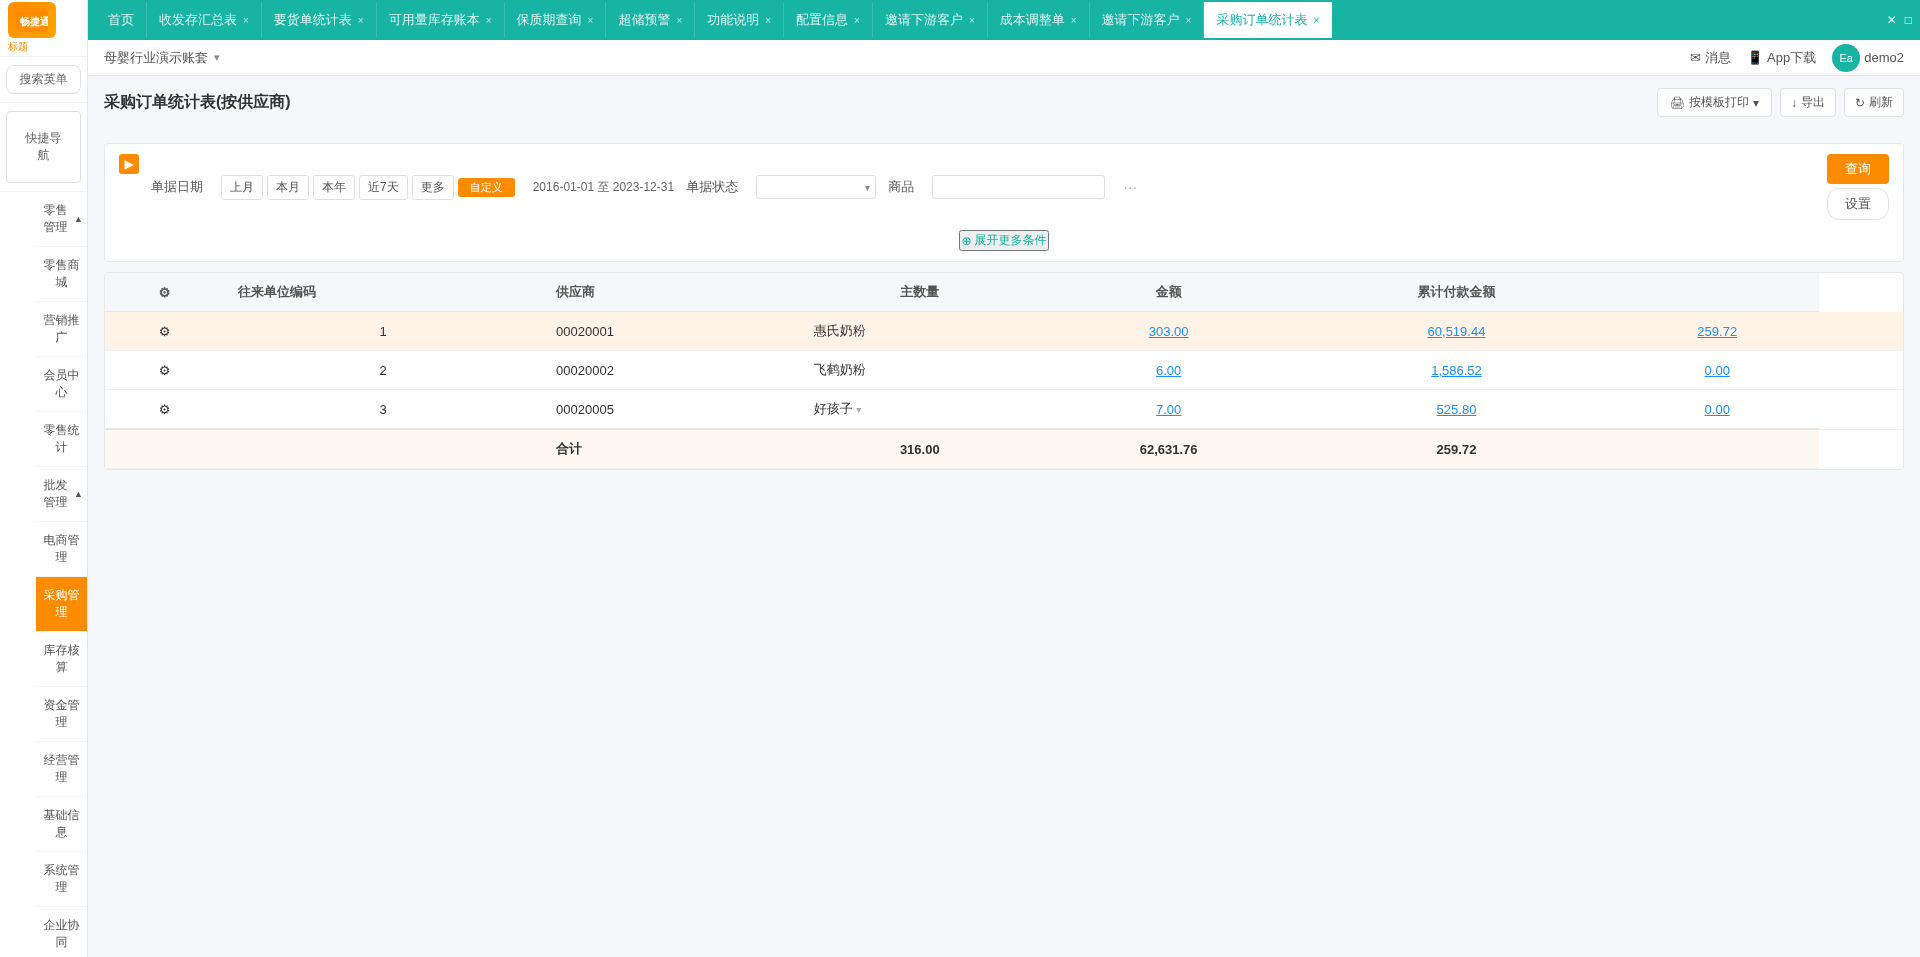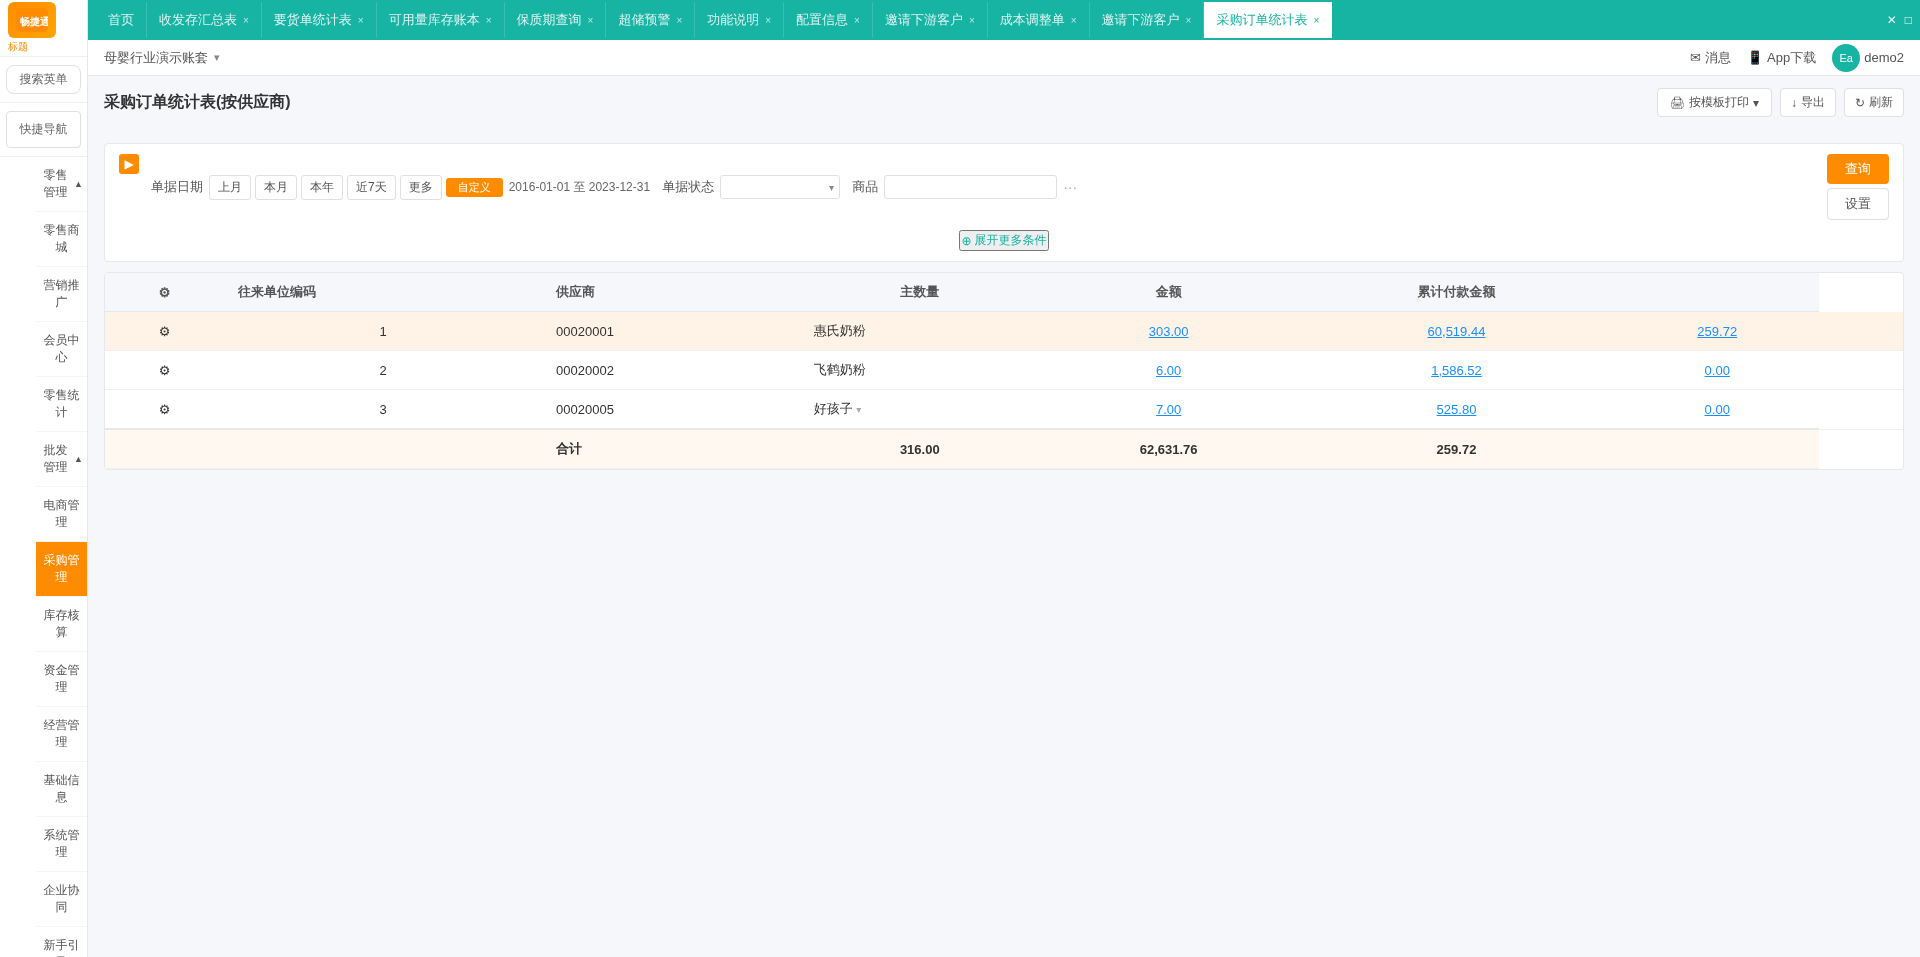--- a/index.html
+++ b/index.html
@@ -8,21 +8,21 @@
     
     .sidebar { width: 88px; background: #fff; display: flex; flex-direction: column; border-right: 1px solid #e8e8e8; flex-shrink: 0; height: 957px; overflow-y: auto; }
     .sidebar-logo { padding: 2px 8px; border-bottom: 1px solid #f0f0f0; }
     .sidebar-logo .logo-icon { width: 48px; height: 36px; background: linear-gradient(135deg, #ff8c00, #ffa500); border-radius: 6px; display: inline-flex; align-items: center; justify-content: center; color: white; font-size: 10px; font-weight: bold; }
     .sidebar-logo .logo-text { font-size: 10px; color: #ff8c00; margin-top: 2px; }
 
     .sidebar-search { padding: 8px 6px; border-bottom: 1px solid #f0f0f0; }
     .sidebar-search-btn { width: 100%; padding: 5px; background: #fff; border: 1px solid #e0e0e0; border-radius: 8px; text-align: center; font-size: 12px; color: #666; cursor: pointer; }
 
     .sidebar-nav-btn { padding: 8px 6px; border-bottom: 1px solid #f0f0f0; }
-    .sidebar-nav-btn-item { width: 100%; padding: 9px; background: #fff; border: 1px solid #e0e0e0; border-radius: 4px; text-align: center; font-size: 12px; color: #666; cursor: pointer; }
+    .sidebar-nav-btn-item { width: 100%; padding: 18px; background: #fff; border: 1px solid #e0e0e0; border-radius: 4px; text-align: center; font-size: 12px; color: #666; cursor: pointer; }
 
     .sidebar-menu { flex: 1; }
     .sidebar-item { padding: 10px 4px; text-align: center; font-size: 12px; color: #555; cursor: pointer; border-bottom: 1px solid #f5f5f5; display: flex; flex-direction: column; align-items: center; gap: 2px; margin-left: 36px; }
     .sidebar-item.active { background: #ff8c00; color: #fff; }
     .sidebar-item.has-arrow { flex-direction: row; justify-content: center; gap: 3px; }
     .arrow-icon { font-size: 9px; }
 
     
     .main { flex: 1; display: flex; flex-direction: column; height: 957px; overflow: hidden; }
 
@@ -49,26 +49,26 @@
     .page-content { flex: 1; padding: 12px 16px; background: #f5f7fa; overflow-y: auto; }
 
     
     .page-title-bar { display: flex; align-items: center; justify-content: space-between; margin-bottom: 26px; }
     .page-title { font-size: 16px; font-weight: 600; color: #333; }
     .page-actions { display: flex; gap: 8px; align-items: center; }
     .btn-print { padding: 5px 12px; border: 1px solid #e0e0e0; background: #fff; border-radius: 4px; cursor: pointer; font-size: 12px; color: #555; display: flex; align-items: center; gap: 4px; }
     .btn-export { padding: 5px 10px; border: 1px solid #e0e0e0; background: #fff; border-radius: 4px; cursor: pointer; font-size: 12px; color: #555; display: flex; align-items: center; gap: 4px; }
     .btn-refresh { padding: 5px 10px; border: 1px solid #e0e0e0; background: #fff; border-radius: 4px; cursor: pointer; font-size: 12px; color: #555; display: flex; align-items: center; gap: 4px; }
     .btn-search { padding: 6px 18px; background: #ff8c00; color: white; border: none; border-radius: 4px; cursor: pointer; font-size: 13px; }
-    .btn-settings { padding: 6px 12px; background: #fff; color: #555; border: 1px solid #e0e0e0; border-radius: 4px; cursor: pointer; font-size: 13px; }
+    .btn-settings { padding: 6px 12px; background: #fff; color: #555; border: 1px solid #e0e0e0; border-radius: 12px; cursor: pointer; font-size: 13px; }
 
     
     .filter-panel { background: #fff; border-radius: 4px; padding: 10px 14px; margin-bottom: 10px; border: 1px solid #e8e8e8; }
     .filter-row { display: flex; align-items: center; gap: 12px; flex-wrap: wrap; }
-    .filter-item { display: flex; align-items: center; gap: 6px; font-size: 13px; }
+    .filter-item { display: flex; align-items: center; gap: 18px; font-size: 13px; }
     .filter-label { color: #555; white-space: nowrap; }
     .filter-date-group { display: flex; align-items: center; gap: 4px; }
     .filter-date-btn { padding: 3px 8px; border: 1px solid #e0e0e0; border-radius: 3px; cursor: pointer; font-size: 12px; color: #555; background: #fff; }
     .filter-date-range { font-size: 12px; color: #666; }
     .filter-custom-badge { background: #ff8c00; color: white; padding: 2px 12px; border-radius: 3px; font-size: 11px; }
     .filter-select { padding: 4px 24px 4px 8px; border: 1px solid #e0e0e0; border-radius: 3px; background: #fff; cursor: pointer; font-size: 12px; color: #555; min-width: 120px; appearance: none; position: relative; }
     .filter-select-wrap { position: relative; display: inline-block; }
     .filter-select-wrap::after { content: '▾'; position: absolute; right: 6px; top: 50%; transform: translateY(-50%); pointer-events: none; font-size: 10px; color: #888; }
     .filter-input { padding: 4px 8px; border: 1px solid #e0e0e0; border-radius: 3px; font-size: 12px; color: #555; min-width: 160px; }
     .filter-more-btn { color: #17b3a3; cursor: pointer; font-size: 12px; display: flex; align-items: center; gap: 3px; margin: 0 auto; margin-top: 4px; }

